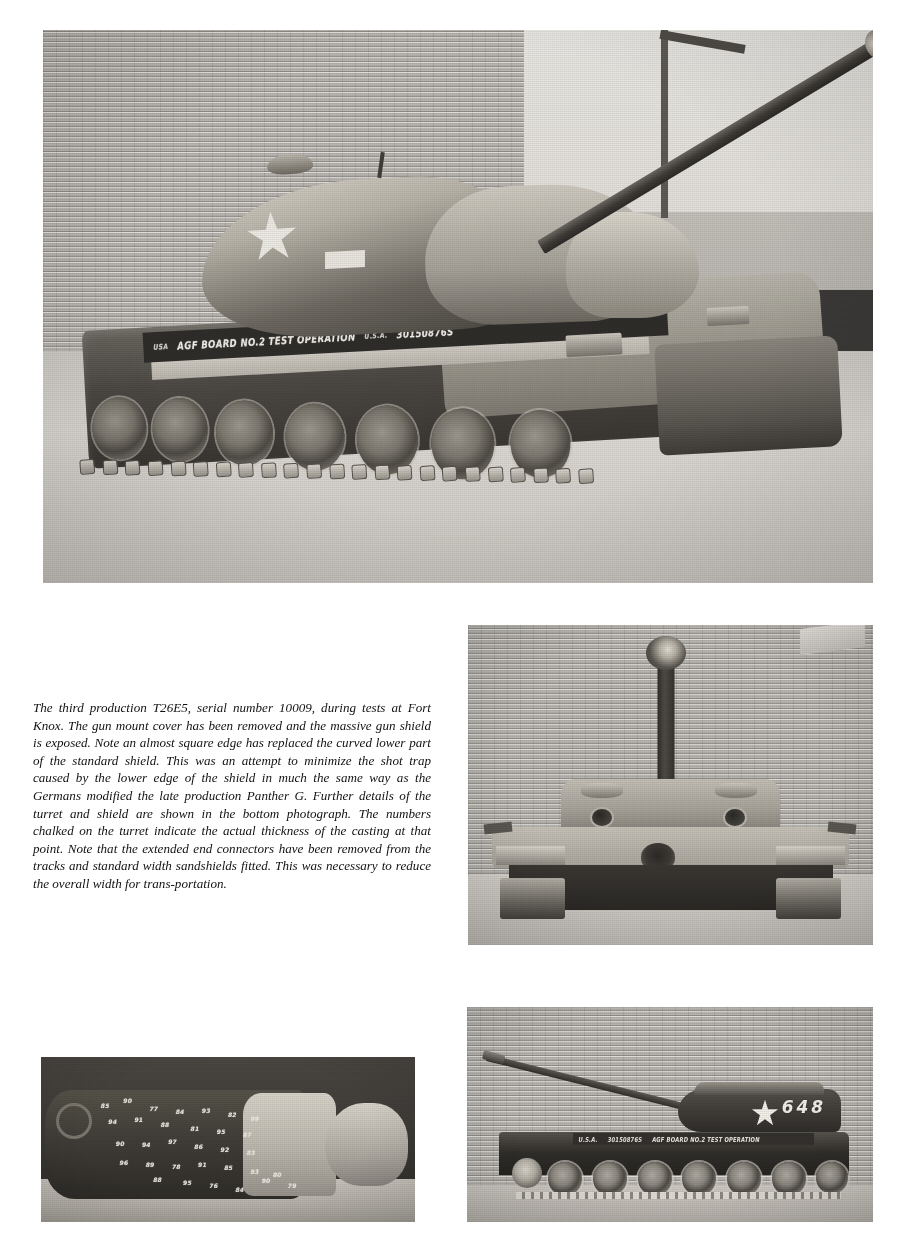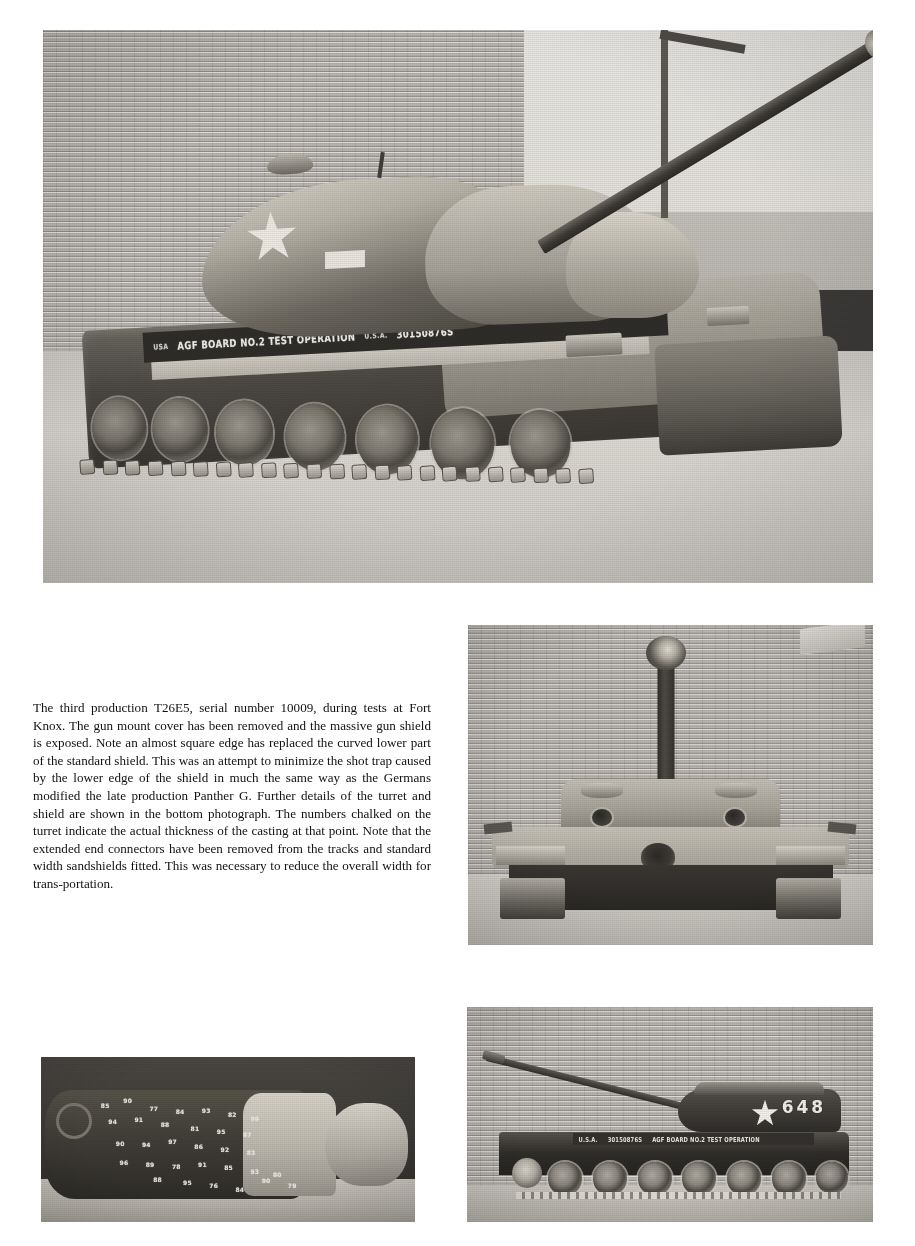--- a/index.html
+++ b/index.html
@@ -12,20 +12,21 @@
     height: 1246px;
     position: relative;
     overflow: hidden;
     font-family: "Liberation Serif", "DejaVu Serif", serif;
   }
 
   .page {
     position: absolute;
     inset: 0;
     background: #ffffff;
+    font-style: italic;
   }
 
   
   .photo {
     position: absolute;
     overflow: hidden;
     background: #8d8d8d;
   }
   .photo .inner {
     position: absolute;

